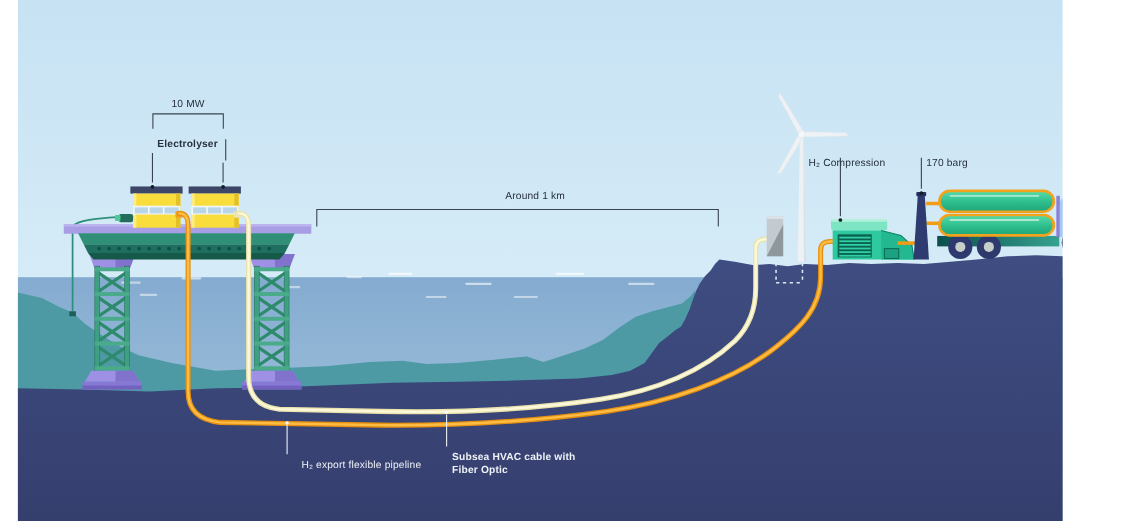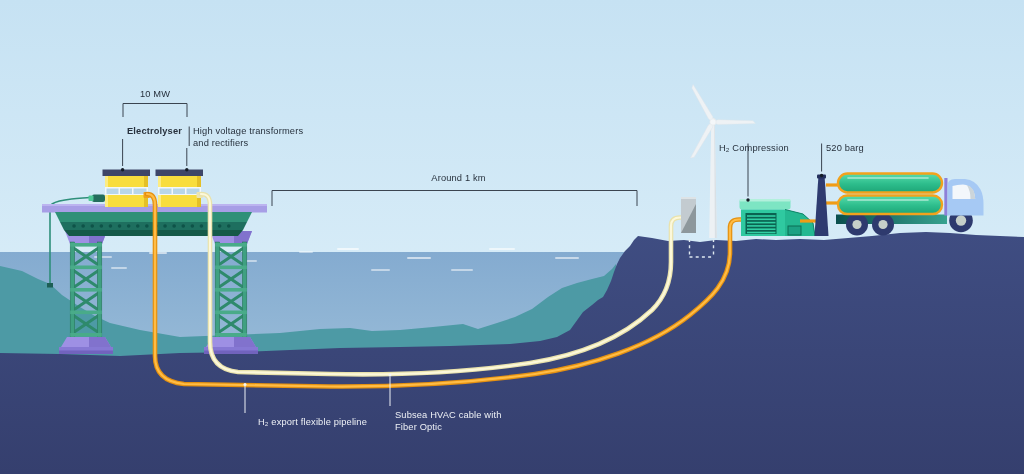--- a/index.html
+++ b/index.html
@@ -1,17 +1,17 @@
 <!DOCTYPE html>
 <html><head>
 <meta charset="utf-8">
 <style>
   html,body{margin:0;padding:0;background:#ffffff;}
-  .stage{position:relative;width:1024px;height:474px;overflow:hidden;
-         font-family:"Liberation Sans","DejaVu Sans",sans-serif;}
+  .stage{position:relative;width:950px;height:474px;overflow:hidden;
+         font-family:"Liberation Sans","DejaVu Sans",sans-serif;margin-left:16px;}
   .stage svg{position:absolute;left:0;top:0;}
   .lbl{position:absolute;font-size:9.3px;line-height:11.5px;letter-spacing:.15px;
        color:#27313d;white-space:nowrap;}
   .lbl.center{text-align:center;}
   .lbl.light{color:#eef1f6;}
 </style>
 </head>
 <body>
 
 <div class="stage">
@@ -266,31 +266,27 @@
   <g fill="#f4f6f9">
     <circle cx="245" cy="384.5" r="1.5"></circle>
         <circle cx="390" cy="375" r="1.5"></circle>
   </g>
 </svg>
 
 <div class="lbl center" style="left:113px;top:89px;width:84px;">10 MW</div>
 
 <div class="lbl" style="left:127px;top:126px;font-weight:bold;">Electrolyser</div>
 
-<div class="lbl" style="left:193px;top:126px;">
-  <span>High voltage transformers</span><br>
-  <span>and rectifiers</span>
-</div>
-
-<div class="lbl center" style="left:276px;top:173px;width:365px;">Around 1 km</div>
+
+<div class="lbl center" style="left:288px;top:173px;width:365px;">Around 1 km</div>
 
 <div class="lbl" style="left:719px;top:143px;">H₂ Compression</div>
 
-<div class="lbl" style="left:826px;top:143px;">520 barg</div>
+<div class="lbl" style="left:826px;top:143px;">170 barg</div>
 
 <div class="lbl light" style="left:258px;top:417px;">H₂ export flexible pipeline</div>
 
-<div class="lbl light" style="left:395px;top:410px;">
+<div class="lbl light" style="left:395px;top:410px;font-weight:bold;">
   <span>Subsea HVAC cable with</span><br>
   <span>Fiber Optic</span>
 </div>
 
 </div>
 
 </body></html>

